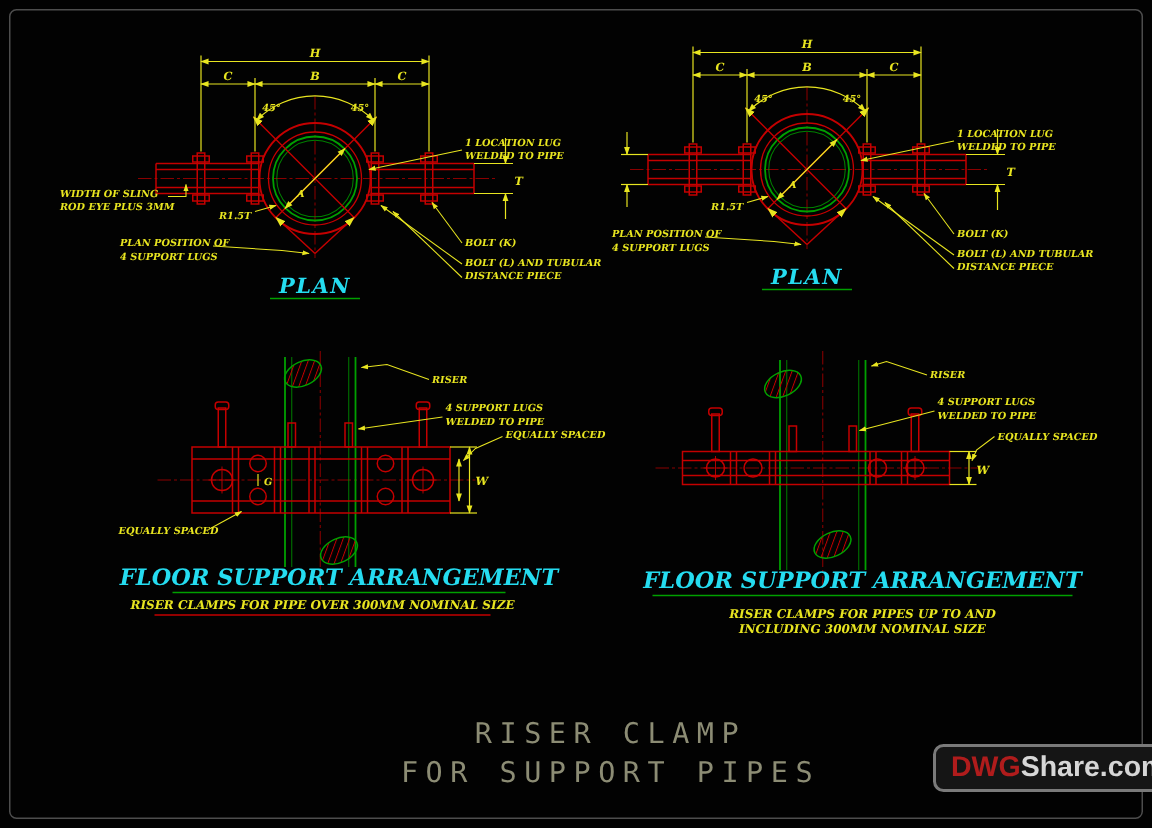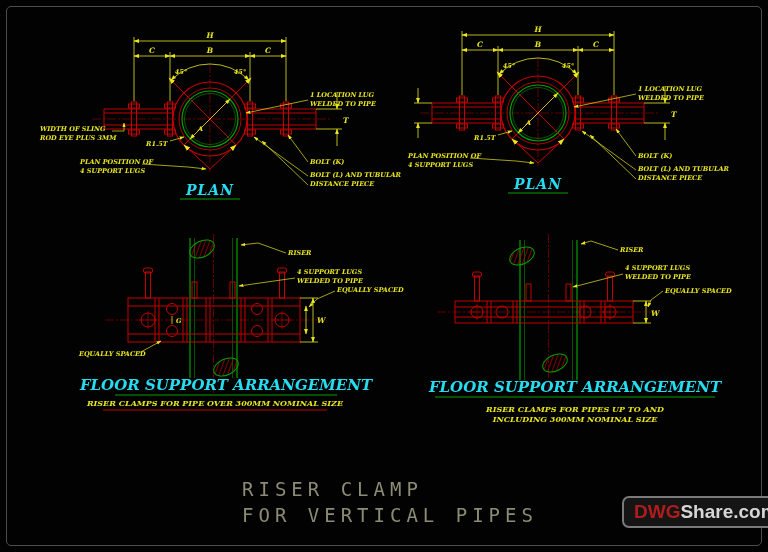--- a/index.html
+++ b/index.html
@@ -11,21 +11,21 @@
   .sred{stroke:var(--cad-red);}
   .sgreen{stroke:var(--cad-green);}
   .sylw{stroke:var(--cad-yellow);}
   .sdark{stroke:var(--cad-dark-red);}
   .fn{fill:none;}
   .lbl{font:bold italic 6.5px "DejaVu Serif",serif;fill:var(--cad-yellow);}
   .dim{font:bold italic 7.5px "DejaVu Serif",serif;fill:var(--cad-yellow);}
   .ttl{font:bold italic 14px "DejaVu Serif",serif;fill:var(--cad-cyan);letter-spacing:1px;}
   .ttl2{font:bold italic 15px "DejaVu Serif",serif;fill:var(--cad-cyan);}
   .sub{font:bold italic 8px "DejaVu Serif",serif;fill:var(--cad-yellow);}
-  .footer-title{position:absolute;left:242px;top:476px;width:330px;text-align:left;
+  .footer-title{position:absolute;left:242px;top:476px;width:330px;text-align:center;
     color:var(--title-gray,#8c8c74);font-family:"DejaVu Sans Mono",monospace;
     font-size:19px;line-height:26px;letter-spacing:5px;white-space:nowrap;}
   .watermark{position:absolute;left:622px;top:496px;padding:3px 10px;background:#151515;
     border:2px solid #7a7a7a;border-radius:7px;font:600 19px "Liberation Sans",sans-serif;}
   .wm-red{color:var(--watermark-red,#b01c1c);margin-top:12px;}
   .wm-gray{color:var(--watermark-gray,#d6d6d6);}
 </style>
 </head>
 <body>
 
@@ -389,19 +389,19 @@
       <text class="ttl2" x="150" y="160" text-anchor="middle">FLOOR SUPPORT ARRANGEMENT</text>
       <line x1="10" y1="165" x2="290" y2="165" class="sgreen" stroke-width="1"></line>
       <text class="sub" x="150" y="180" text-anchor="middle">RISER CLAMPS FOR PIPES UP TO AND</text>
       <text class="sub" x="150" y="190" text-anchor="middle">INCLUDING 300MM NOMINAL SIZE</text>
     </g>
   </svg>
   </div>
 
   <div class="footer-title">
     <div>RISER CLAMP</div>
-    <div>FOR VERTICAL PIPES</div>
+    <div>FOR SUPPORT PIPES</div>
   </div>
 
   <div class="watermark">
     <span class="wm-red">DWG</span><span class="wm-gray">Share.com</span>
   </div>
 </div>
 
 </body></html>

